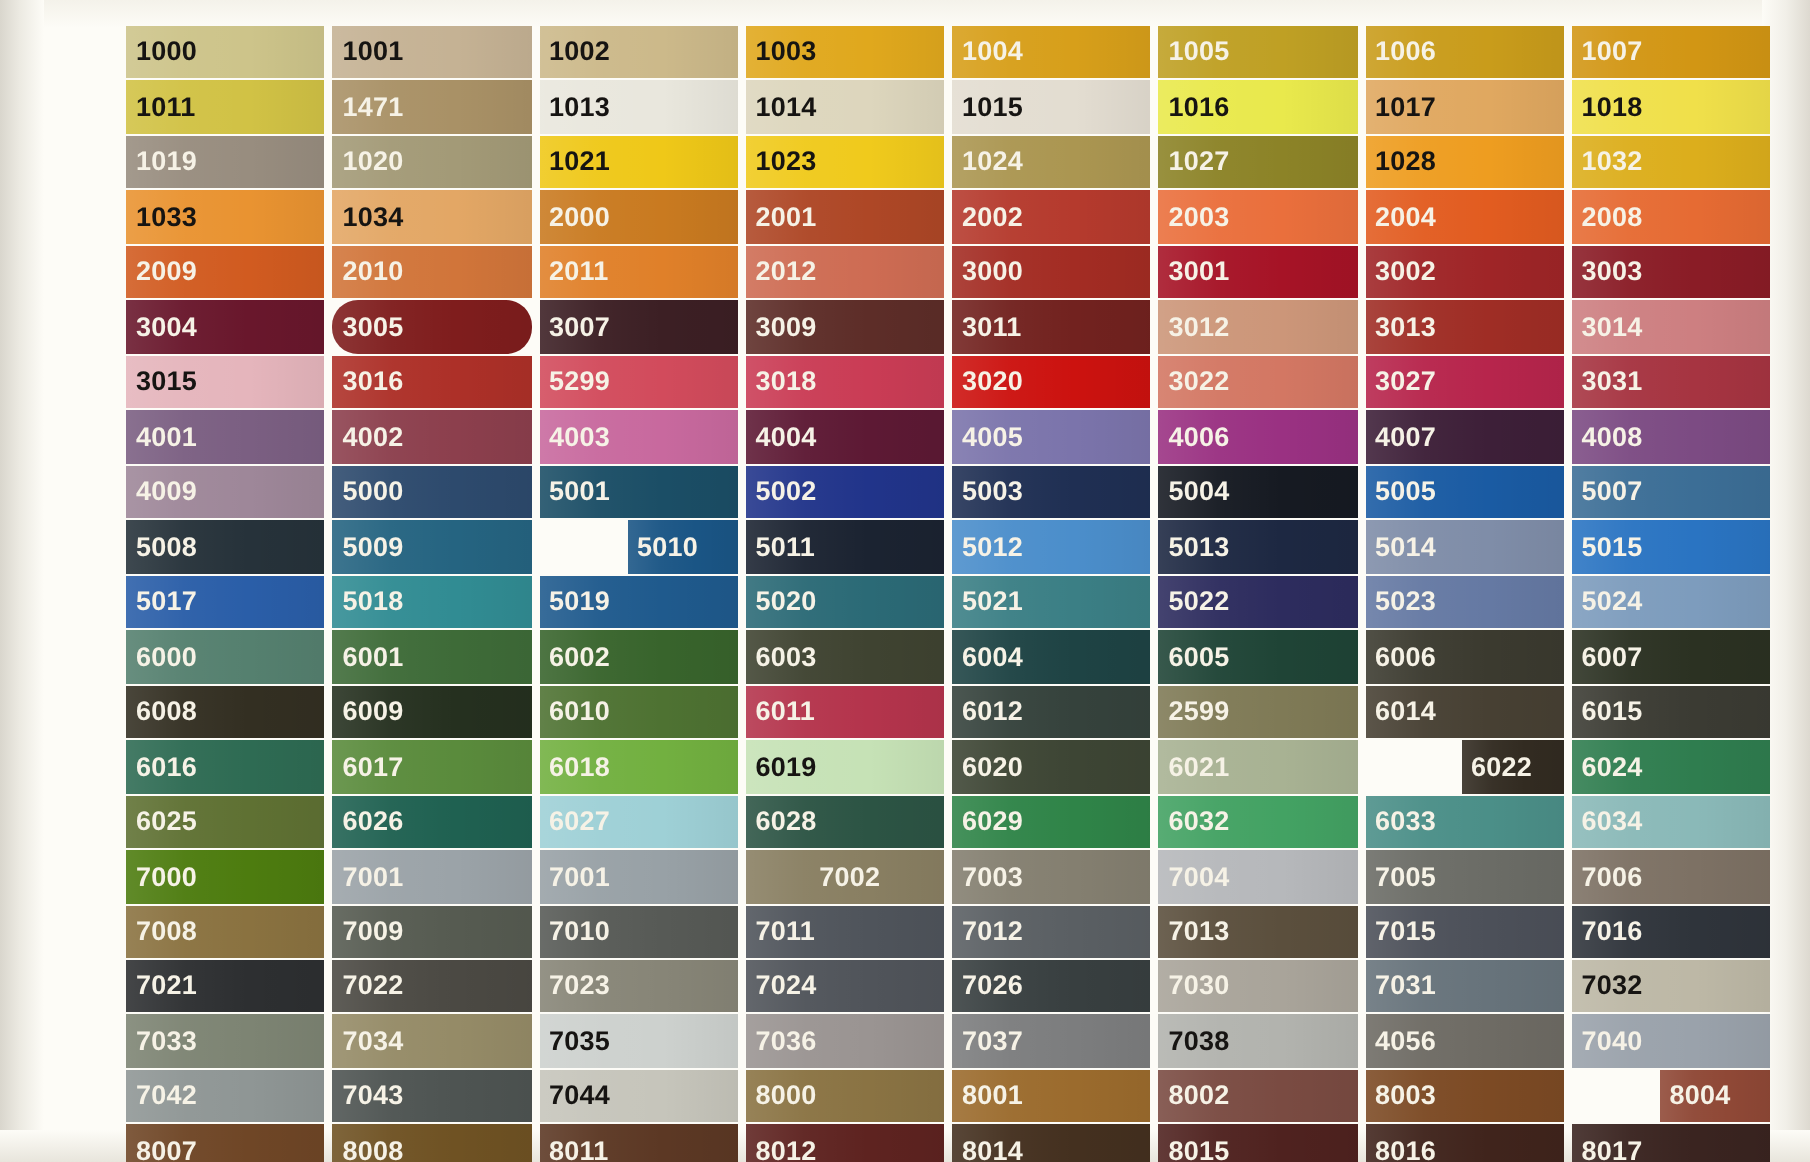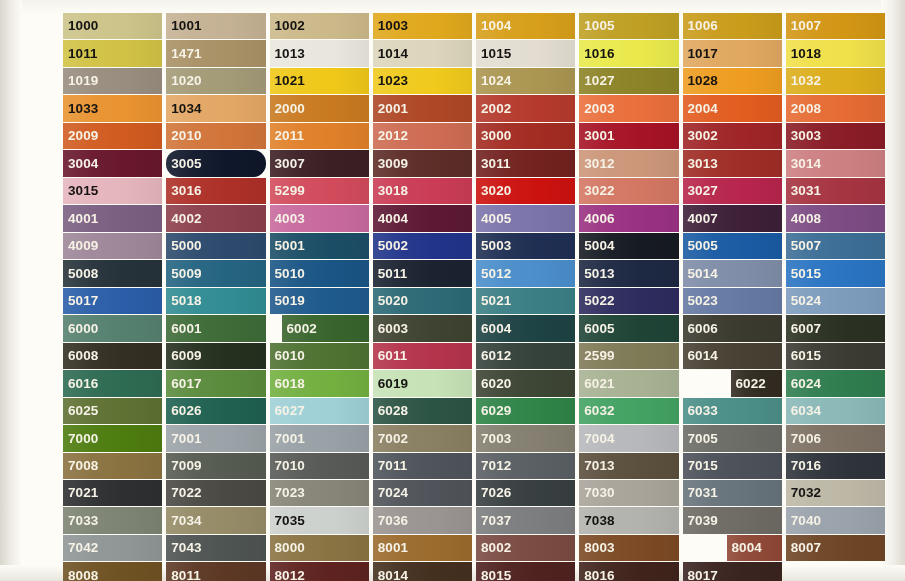--- a/index.html
+++ b/index.html
@@ -230,21 +230,21 @@
       </div>
       <div class="swatch" style="background: rgb(159, 37, 39);">
         <span class="swatch-label txt-light">3002</span>
       </div>
       <div class="swatch" style="background: rgb(138, 28, 38);">
         <span class="swatch-label txt-light">3003</span>
       </div>
       <div class="swatch" style="background: rgb(105, 23, 44);">
         <span class="swatch-label txt-light">3004</span>
       </div>
-      <div class="swatch" style="background: #0f172a; border-radius: 13px;">
+      <div class="swatch" style="background: #7f1d1d; border-radius: 13px;">
         <span class="swatch-label txt-light">3005</span>
       </div>
       <div class="swatch" style="background: rgb(60, 31, 36);">
         <span class="swatch-label txt-light">3007</span>
       </div>
       <div class="swatch" style="background: rgb(93, 45, 40);">
         <span class="swatch-label txt-light">3009</span>
       </div>
       <div class="swatch" style="background: rgb(114, 34, 31);">
         <span class="swatch-label txt-light">3011</span>
@@ -329,21 +329,21 @@
       </div>
       <div class="swatch" style="background: rgb(60, 110, 150);">
         <span class="swatch-label txt-light">5007</span>
       </div>
       <div class="swatch" style="background: rgb(38, 50, 58);">
         <span class="swatch-label txt-light">5008</span>
       </div>
       <div class="swatch" style="background: rgb(37, 100, 129);">
         <span class="swatch-label txt-light">5009</span>
       </div>
-      <div class="swatch" style="background: rgb(26, 85, 133);">
+      <div class="swatch" style="background: rgb(26, 85, 133); margin-left: 44px;">
         <span class="swatch-label txt-light">5010</span>
       </div>
       <div class="swatch" style="background: rgb(27, 35, 49);">
         <span class="swatch-label txt-light">5011</span>
       </div>
       <div class="swatch" style="background: rgb(75, 142, 203);">
         <span class="swatch-label txt-light">5012</span>
       </div>
       <div class="swatch" style="background: rgb(29, 40, 66);">
         <span class="swatch-label txt-light">5013</span>
@@ -377,21 +377,21 @@
       </div>
       <div class="swatch" style="background: rgb(125, 156, 189);">
         <span class="swatch-label txt-light">5024</span>
       </div>
       <div class="swatch" style="background: rgb(85, 128, 111);">
         <span class="swatch-label txt-light">6000</span>
       </div>
       <div class="swatch" style="background: rgb(62, 107, 56);">
         <span class="swatch-label txt-light">6001</span>
       </div>
-      <div class="swatch" style="background: rgb(56, 100, 44); margin-left: 12px;">
+      <div class="swatch" style="background: rgb(56, 100, 44);">
         <span class="swatch-label txt-light">6002</span>
       </div>
       <div class="swatch" style="background: rgb(63, 67, 49);">
         <span class="swatch-label txt-light">6003</span>
       </div>
       <div class="swatch" style="background: rgb(30, 67, 68);">
         <span class="swatch-label txt-light">6004</span>
       </div>
       <div class="swatch" style="background: rgb(31, 68, 54);">
         <span class="swatch-label txt-light">6005</span>
@@ -476,21 +476,21 @@
       </div>
       <div class="swatch" style="background: #4d7c0f;">
         <span class="swatch-label txt-light">7000</span>
       </div>
       <div class="swatch" style="background: rgb(155, 163, 168);">
         <span class="swatch-label txt-light">7001</span>
       </div>
       <div class="swatch" style="background: rgb(152, 161, 166);">
         <span class="swatch-label txt-light">7001</span>
       </div>
-      <div class="swatch" style="background: rgb(137, 127, 98);">
+      <div class="swatch" style="background: rgb(137, 127, 98); justify-content: center;">
         <span class="swatch-label txt-light">7002</span>
       </div>
       <div class="swatch" style="background: rgb(132, 127, 112);">
         <span class="swatch-label txt-light">7003</span>
       </div>
       <div class="swatch" style="background: rgb(182, 184, 187);">
         <span class="swatch-label txt-light">7004</span>
       </div>
       <div class="swatch" style="background: rgb(107, 108, 102);">
         <span class="swatch-label txt-light">7005</span>
@@ -558,31 +558,34 @@
       <div class="swatch" style="background: rgb(154, 148, 146);">
         <span class="swatch-label txt-light">7036</span>
       </div>
       <div class="swatch" style="background: rgb(124, 125, 126);">
         <span class="swatch-label txt-light">7037</span>
       </div>
       <div class="swatch" style="background: rgb(178, 179, 174);">
         <span class="swatch-label txt-dark">7038</span>
       </div>
       <div class="swatch" style="background: rgb(110, 107, 100);">
-        <span class="swatch-label txt-light">7039</span>
+        <span class="swatch-label txt-light">4056</span>
       </div>
       <div class="swatch" style="background: rgb(154, 162, 171);">
         <span class="swatch-label txt-light">7040</span>
       </div>
       <div class="swatch" style="background: rgb(143, 150, 149);">
         <span class="swatch-label txt-light">7042</span>
       </div>
       <div class="swatch" style="background: rgb(78, 84, 82);">
         <span class="swatch-label txt-light">7043</span>
       </div>
+      <div class="swatch" style="background: rgb(198, 197, 187);">
+        <span class="swatch-label txt-dark">7044</span>
+      </div>
       <div class="swatch" style="background: rgb(138, 115, 67);">
         <span class="swatch-label txt-light">8000</span>
       </div>
       <div class="swatch" style="background: rgb(155, 107, 45);">
         <span class="swatch-label txt-light">8001</span>
       </div>
       <div class="swatch" style="background: rgb(122, 75, 66);">
         <span class="swatch-label txt-light">8002</span>
       </div>
       <div class="swatch" style="background: rgb(124, 74, 36);">

